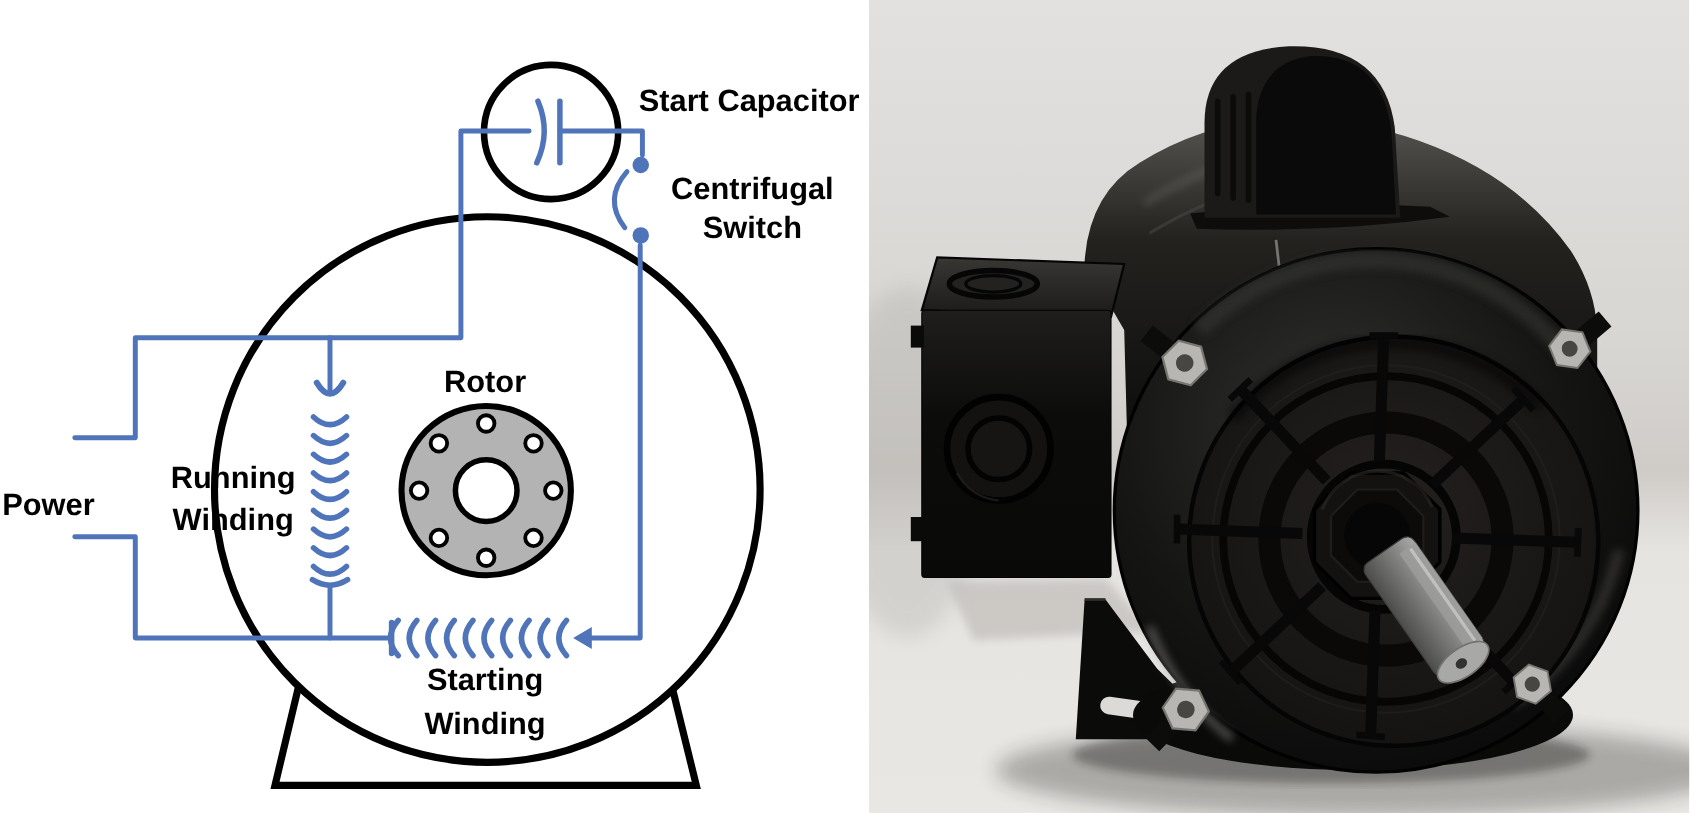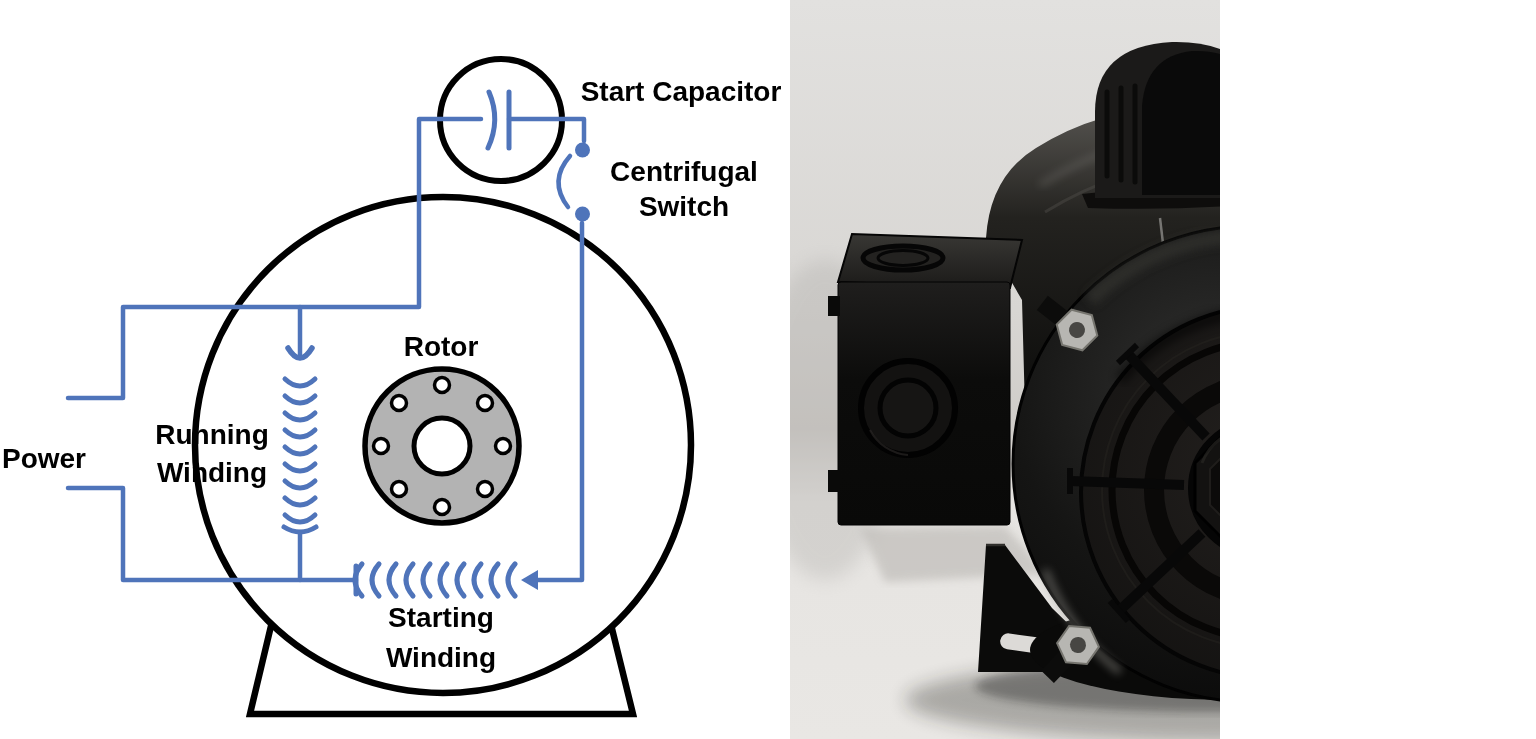--- a/index.html
+++ b/index.html
@@ -1,16 +1,16 @@
 <!DOCTYPE html>
 <html><head>
 <meta charset="utf-8">
 <style>
   html,body{margin:0;padding:0;background:#fff;}
-  .stage{position:relative;width:1220px;height:739px;overflow:hidden;background:#fff;
+  .stage{position:relative;width:1536px;height:739px;overflow:hidden;background:#fff;
          font-family:"Liberation Sans",sans-serif;}
   .stage svg{position:absolute;top:0;display:block;}
   #diagram-svg{left:0;}
   #photo-svg{left:790px;}
   .dlabel{font:600 28px "Liberation Sans",sans-serif;fill:#000;text-anchor:middle;}
 </style>
 </head>
 <body>
 
 <div class="stage">

